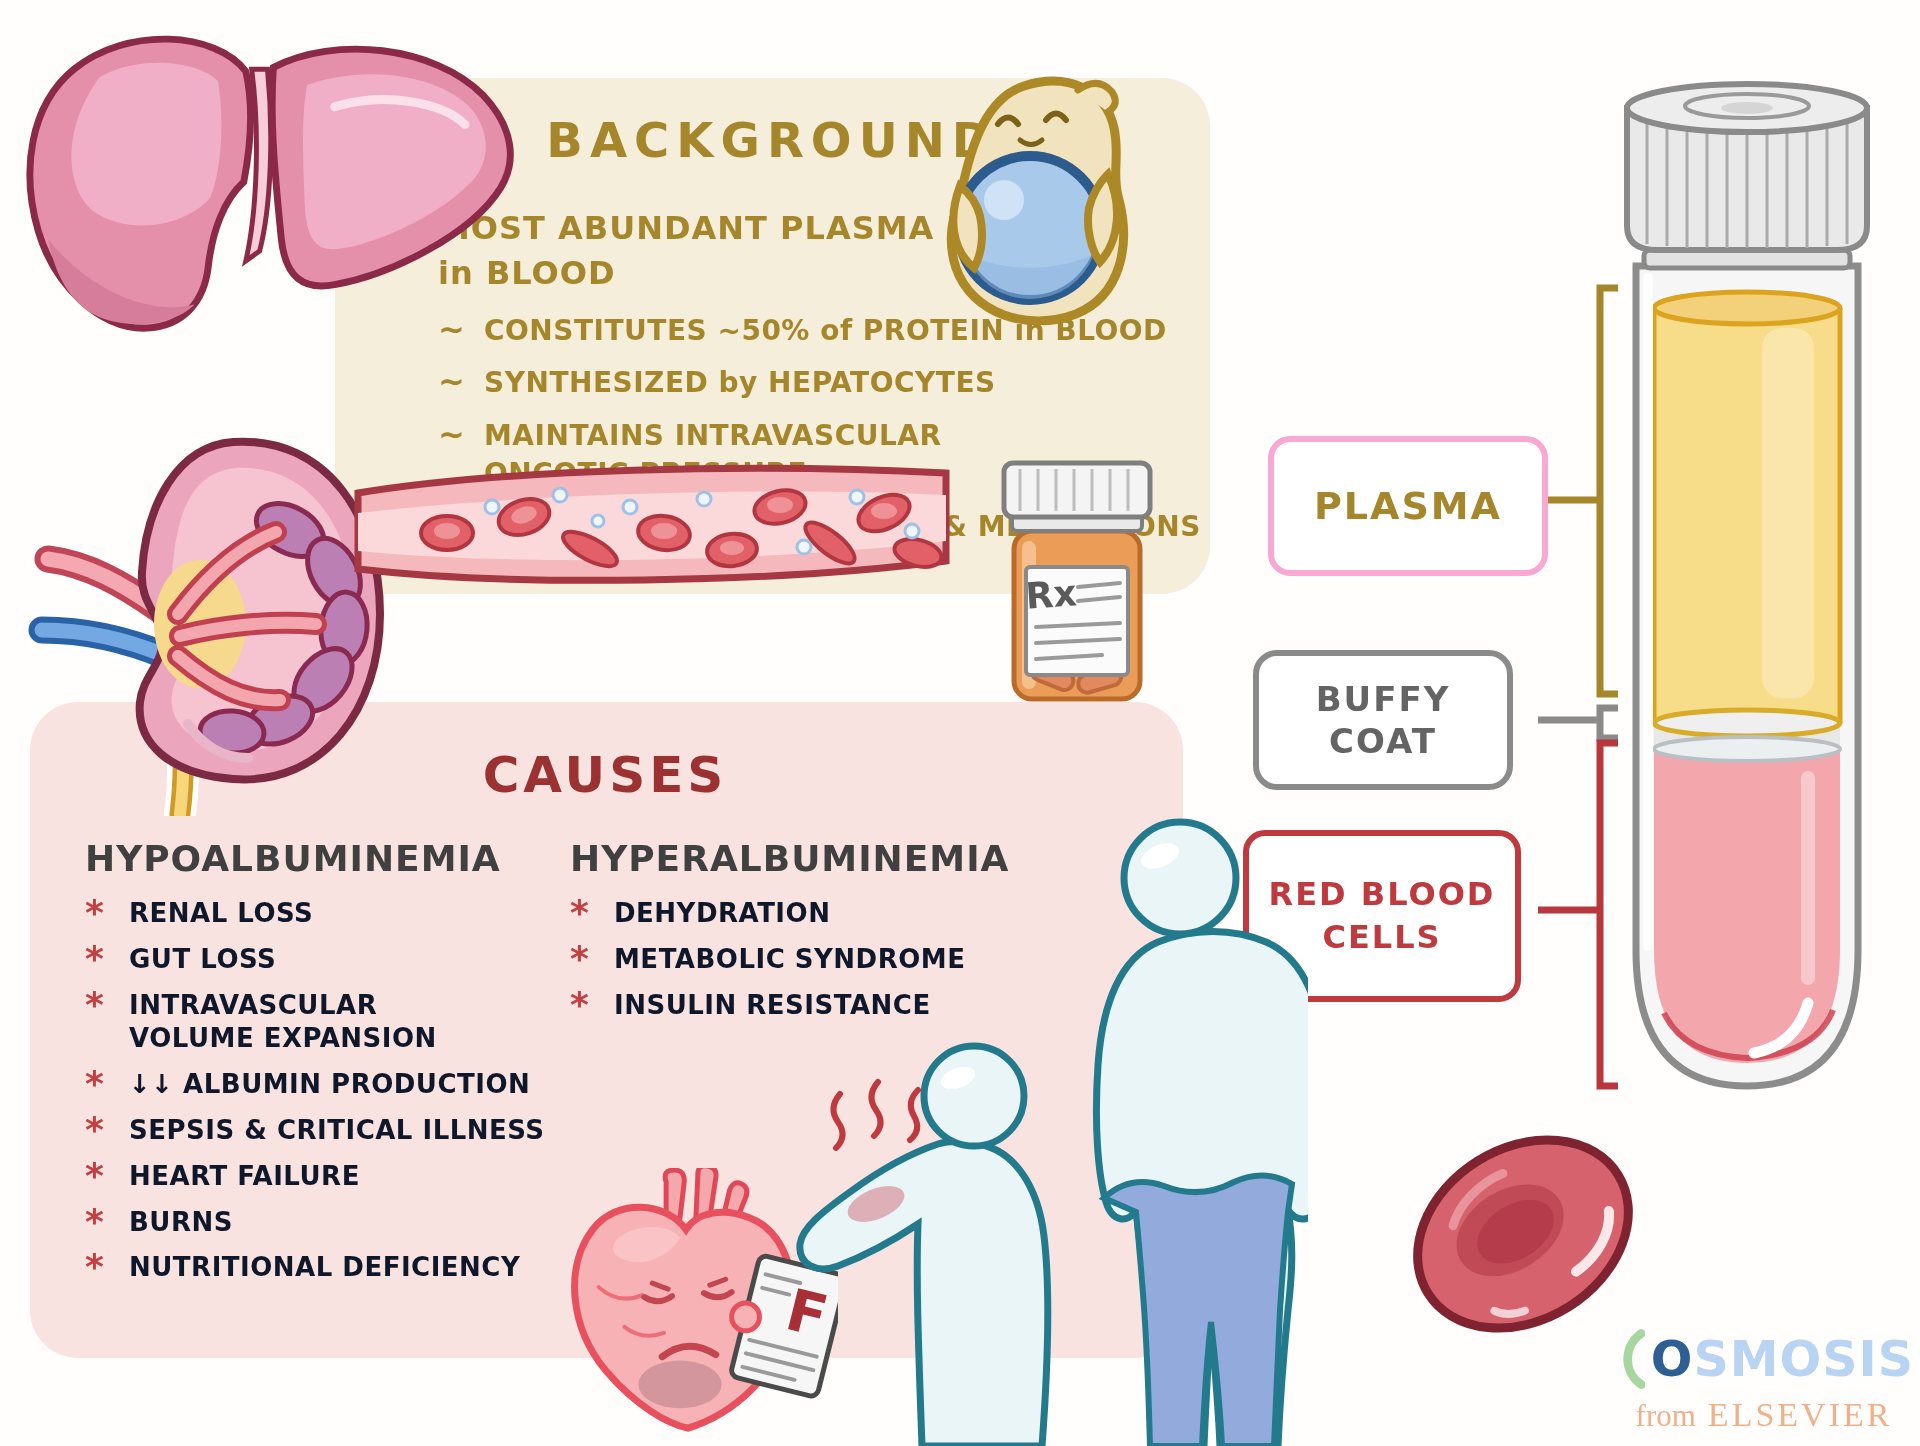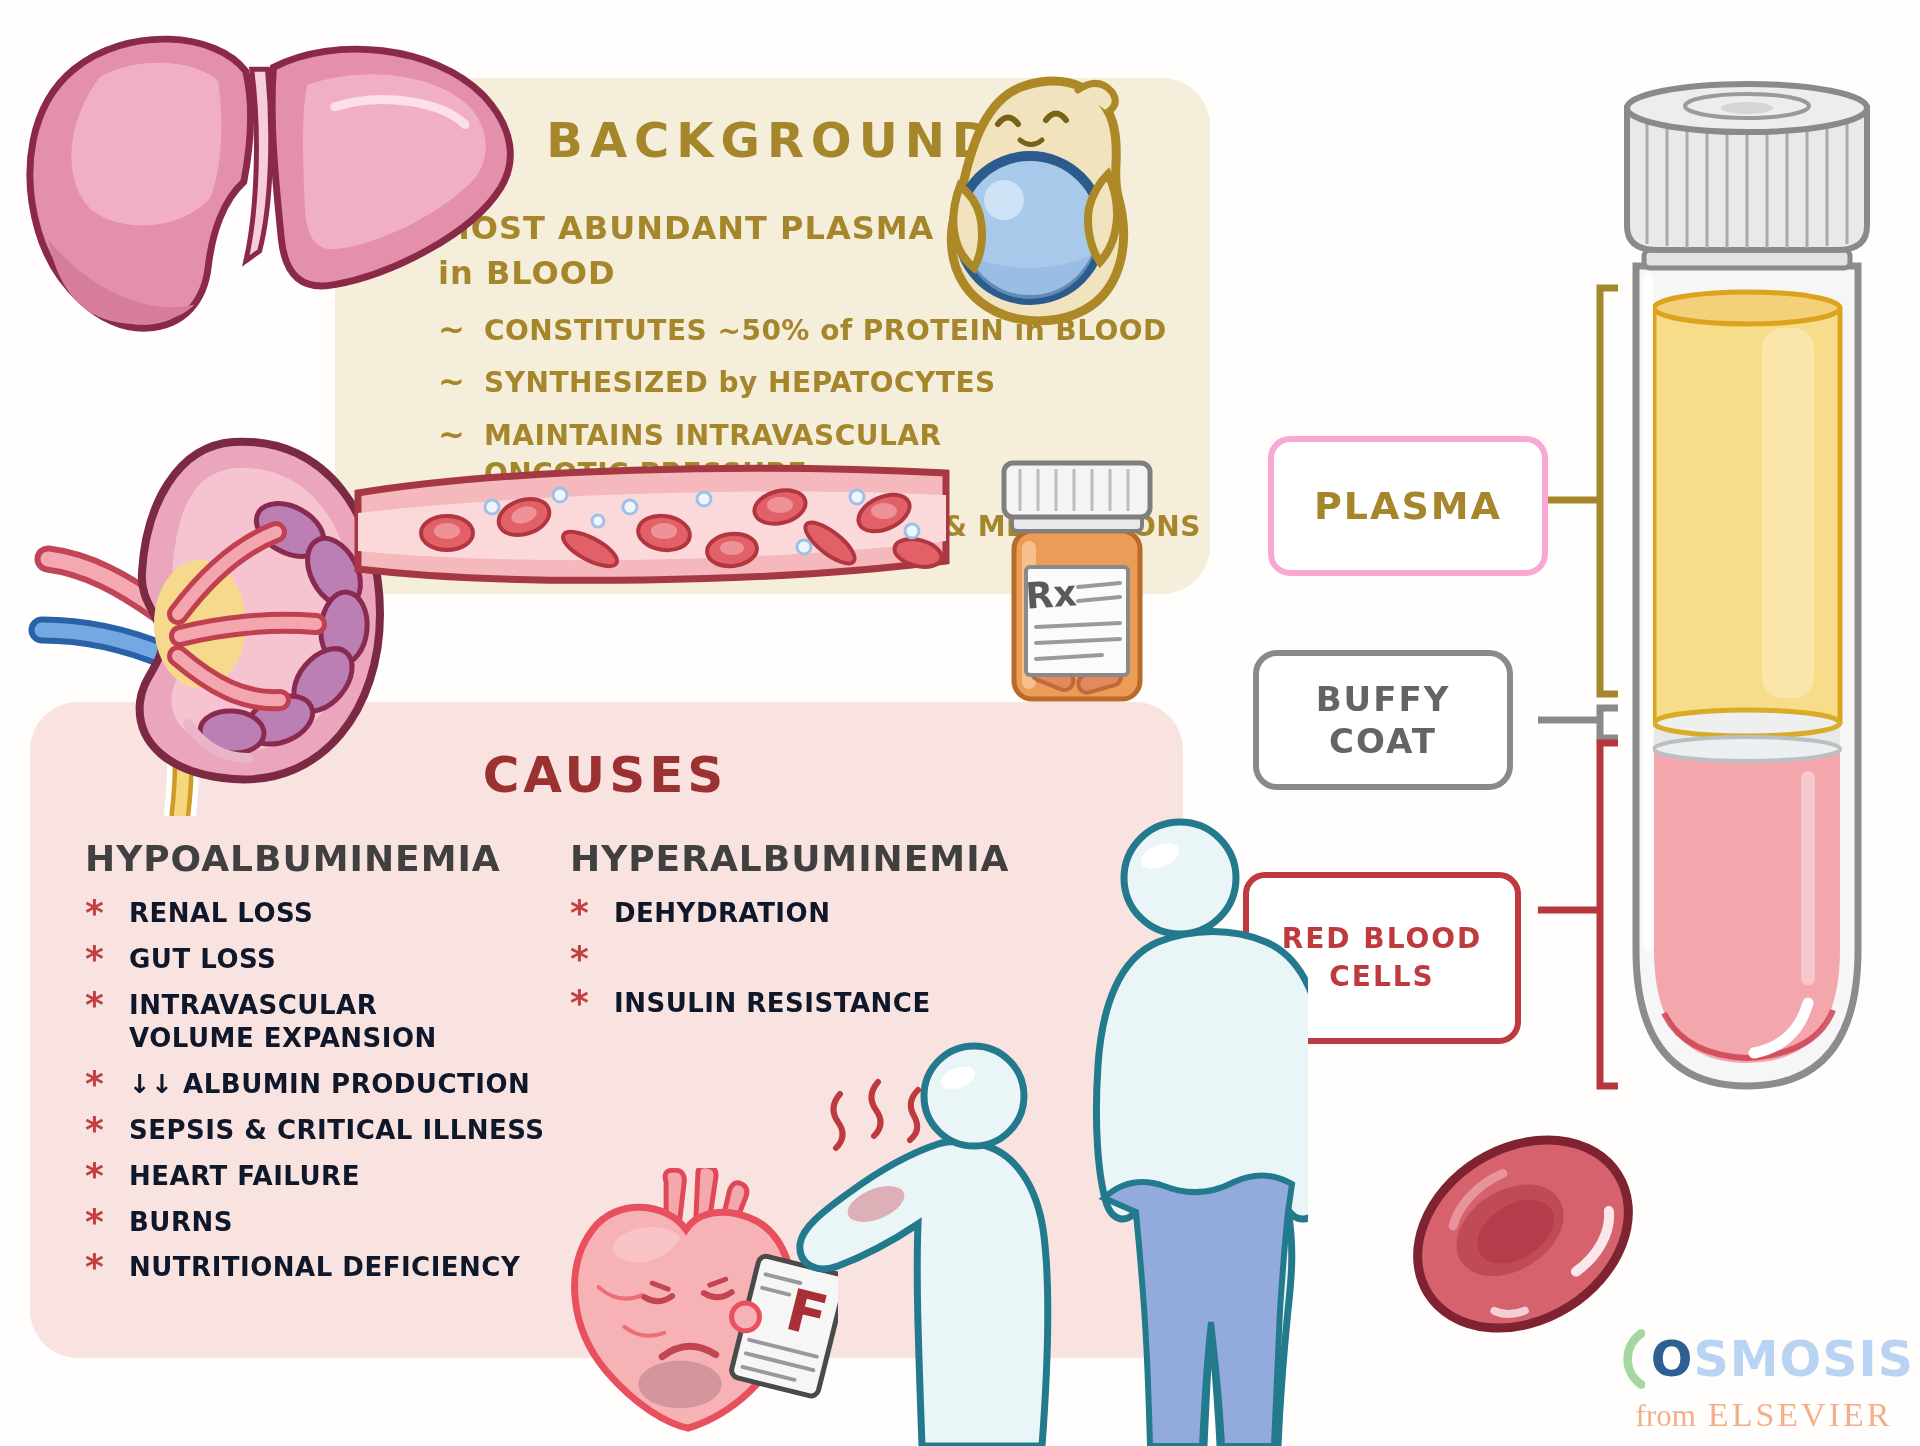--- a/index.html
+++ b/index.html
@@ -35,22 +35,22 @@
   #col1{left:85px;top:838px;}
   #col2{left:570px;top:838px;}
 
   
   .tubelabel{background:#fff;display:flex;flex-direction:column;align-items:center;justify-content:center;
              font-weight:bold;letter-spacing:2px;text-align:center;}
   .lbl-plasma{left:1268px;top:436px;width:268px;height:128px;border:6px solid #f9a8d4;border-radius:22px;
               color:#a5862b;font-size:38px;}
   .lbl-buffy{left:1253px;top:650px;width:248px;height:128px;border:6px solid #8a8a8a;border-radius:24px;
              color:#646464;font-size:34px;line-height:1.25;}
-  .lbl-rbc{left:1243px;top:872px;width:266px;height:160px;border:6px solid #bf3a3e;border-radius:22px;
-           color:#bf3a3e;font-size:28px;line-height:1.35;}
+  .lbl-rbc{left:1243px;top:830px;width:266px;height:160px;border:6px solid #bf3a3e;border-radius:22px;
+           color:#bf3a3e;font-size:32px;line-height:1.35;}
 
   
   #logo{left:1614px;top:1324px;width:300px;}
   .logo-row{display:flex;align-items:center;gap:6px;}
   .osmosis-name{font-size:49px;font-weight:bold;color:#b9d3f2;letter-spacing:1px;display:inline-block;line-height:1;}
   .osmosis-name::first-letter{color:#2d5f92;}
   .logo-tagline{display:flex;justify-content:center;align-items:baseline;gap:12px;margin-top:2px;
                 font-family:"Liberation Serif","DejaVu Serif",serif;color:#f2b089;}
   .tag-from{font-size:31px;}
   .tag-brand{font-size:34px;letter-spacing:3px;}
@@ -127,20 +127,21 @@
   </div>
 
   <div class="abs ccol" id="col2">
     <div class="heading">HYPERALBUMINEMIA</div>
     <div class="citem">
         <span class="cstar">*</span>
         <span class="ctext">DEHYDRATION</span>
       </div>
     <div class="citem">
         <span class="cstar">*</span>
+        <span class="ctext">METABOLIC SYNDROME</span>
       </div>
     <div class="citem">
         <span class="cstar">*</span>
         <span class="ctext">INSULIN RESISTANCE</span>
       </div>
   </div>
 
   <svg class="abs" style="left:8px;top:12px" width="520" height="326" viewBox="0 0 525 330">
     <path d="M240,60 C210,20 120,14 66,58 C22,94 12,160 30,222 C46,276 92,322 140,320 C178,318 198,292 202,258 C206,222 218,190 238,172 C248,120 246,86 240,60 Z" fill="#e490ab" stroke="#8a2a48" stroke-width="7"></path>
     <path d="M92,66 C130,44 190,48 212,70 C218,110 216,158 204,188 C178,218 120,226 86,202 C58,180 52,120 92,66 Z" fill="#f0afc6"></path>

